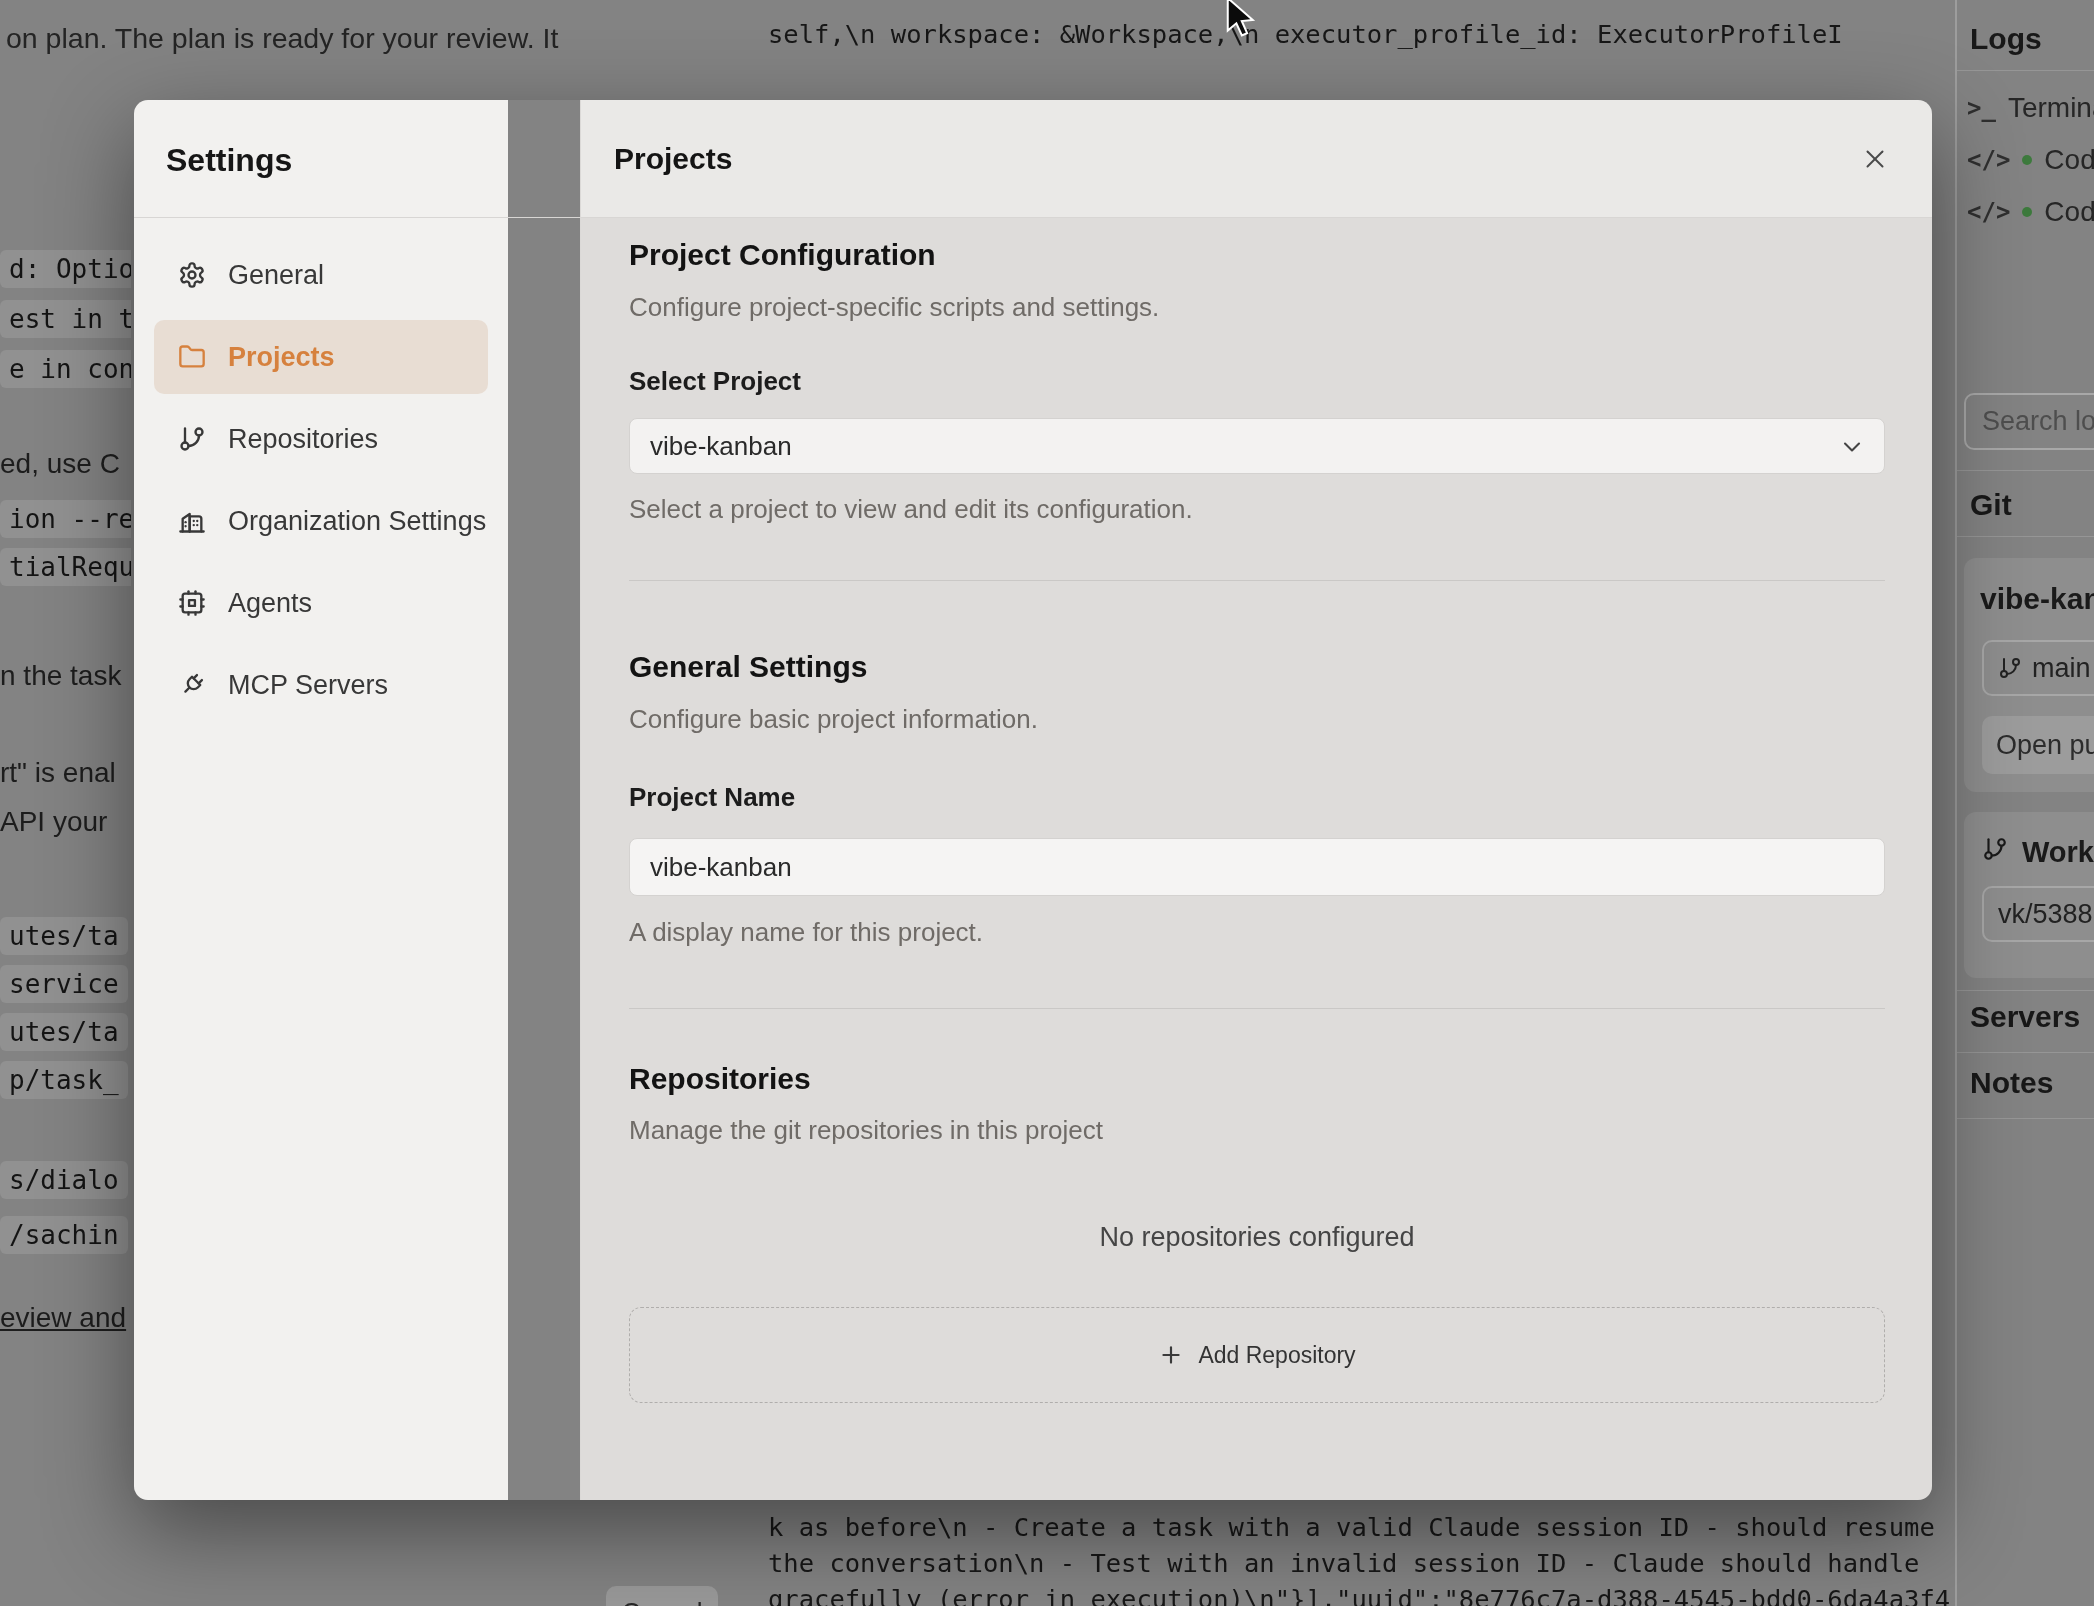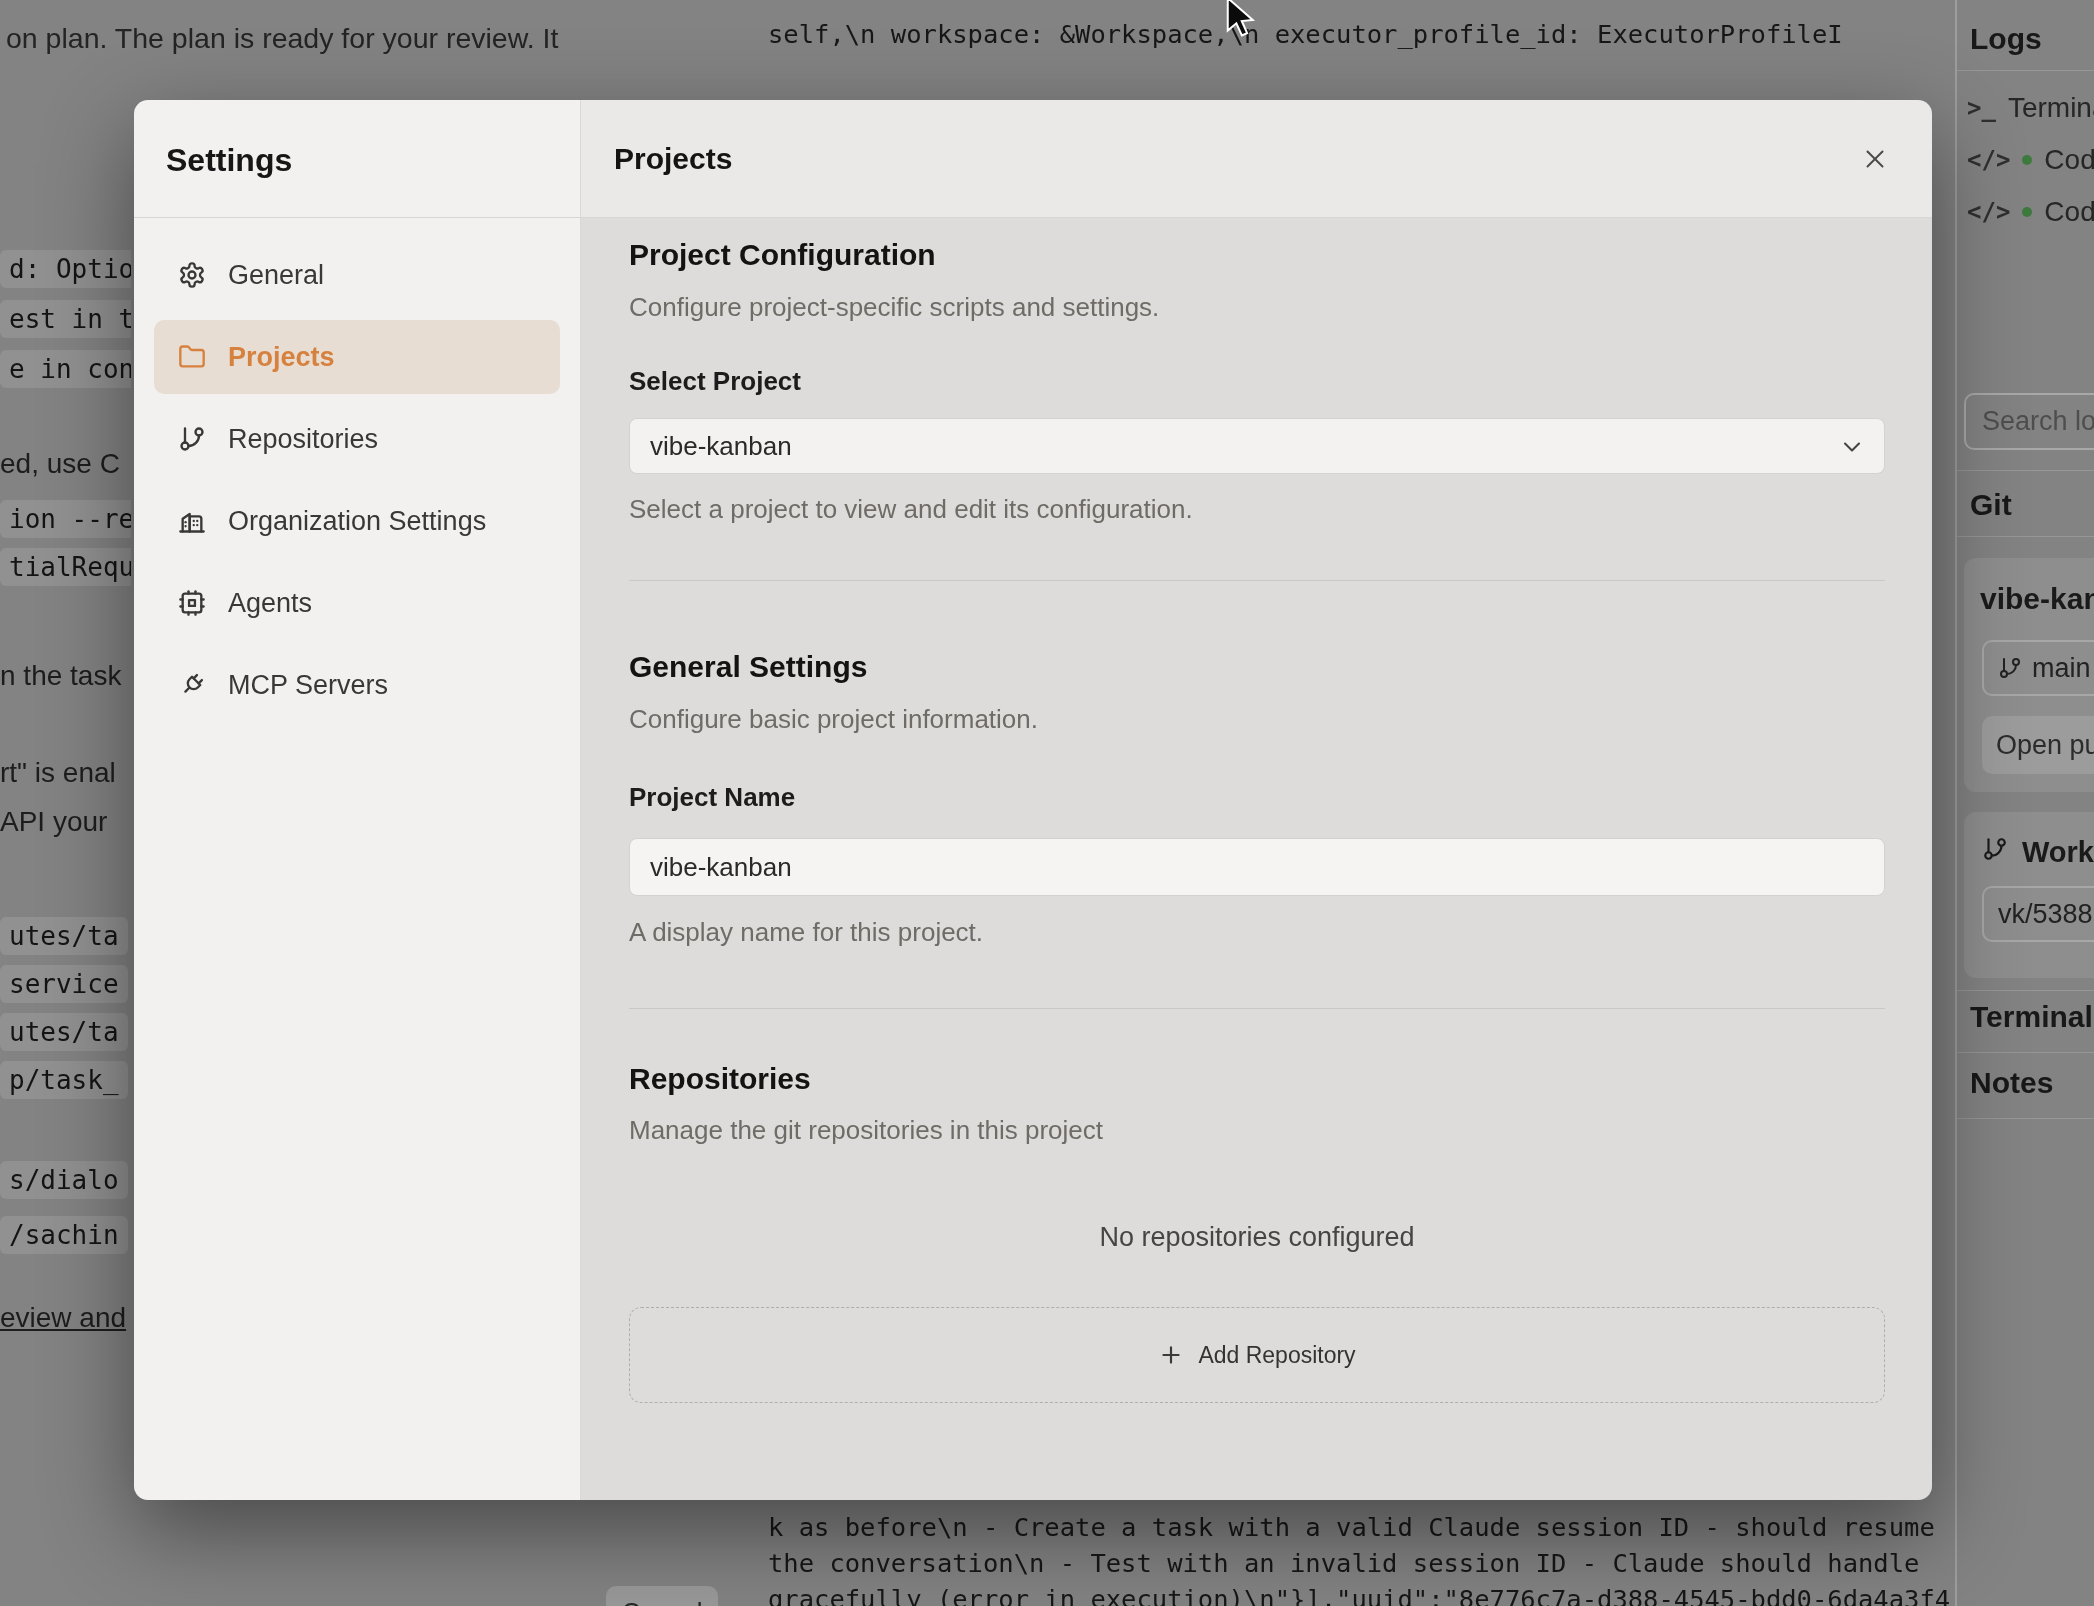--- a/index.html
+++ b/index.html
@@ -36,21 +36,21 @@
   .rb-btn{position:absolute;left:18px;width:148px;height:56px;border:2px solid #a7a7a7;border-radius:10px;
           box-sizing:border-box;display:flex;align-items:center;gap:10px;padding-left:14px;
           font-size:27px;color:#222;white-space:nowrap;}
   .rb-btn.filled{background:#9c9c9c;border:none;height:58px;color:#2c2c2c;}
   .wt-title{position:absolute;left:18px;display:flex;align-items:flex-start;gap:14px;
             font-size:29px;font-weight:700;color:#1a1a1a;white-space:nowrap;}
 
   
   .modal{position:absolute;left:134px;top:100px;width:1798px;height:1400px;border-radius:14px;
          overflow:hidden;box-shadow:0 30px 90px rgba(0,0,0,.45);}
-  .m-sidebar{position:absolute;left:0;top:0;width:446px;height:100%;background:#f2f1ef;}
+  .m-sidebar{position:absolute;left:0;top:0;width:374px;height:100%;background:#f2f1ef;}
   .m-head{position:absolute;left:446px;top:0;right:0;height:117px;background:#eae9e7;}
   .m-hdiv{position:absolute;left:0;top:117px;right:0;height:1px;background:#d8d6d4;z-index:3;}
   .m-vdiv{position:absolute;left:446px;top:0;bottom:0;width:1px;background:#dbd9d7;z-index:3;}
   .m-title{position:absolute;left:32px;top:42px;font-size:32px;font-weight:700;color:#161616;}
   .m-head .panel-title{position:absolute;left:34px;top:42px;font-size:30px;font-weight:700;color:#141414;}
   .m-close{position:absolute;right:40px;top:42px;width:34px;height:34px;display:flex;align-items:center;justify-content:center;cursor:pointer;}
   .nav{position:absolute;left:0;top:138px;width:100%;}
   .nav-item{display:flex;align-items:center;gap:22px;height:74px;margin:0 20px 8px 20px;border-radius:10px;
             padding-left:24px;font-size:27px;color:#383838;cursor:pointer;}
   .nav-item svg{flex:0 0 auto;}
@@ -158,21 +158,21 @@
             <path d="M18 9a9 9 0 0 1-9 9"></path>
           </svg>
         <span>Work</span>
       </div>
       <div class="rb-btn" style="top:74px;">
         <span>vk/5388</span>
       </div>
     </div>
 
     <div class="rb-div" style="top:990px;"></div>
-    <div class="rb-title" style="top:1000px;">Terminal</div>
+    <div class="rb-title" style="top:1000px;">Servers</div>
     <div class="rb-div" style="top:1052px;"></div>
     <div class="rb-title" style="top:1066px;">Notes</div>
     <div class="rb-div" style="top:1118px;"></div>
   </div>
 
   <div class="modal">
     <div class="m-sidebar">
       <div class="m-title">Settings</div>
       <div class="nav">
         <div class="nav-item">

